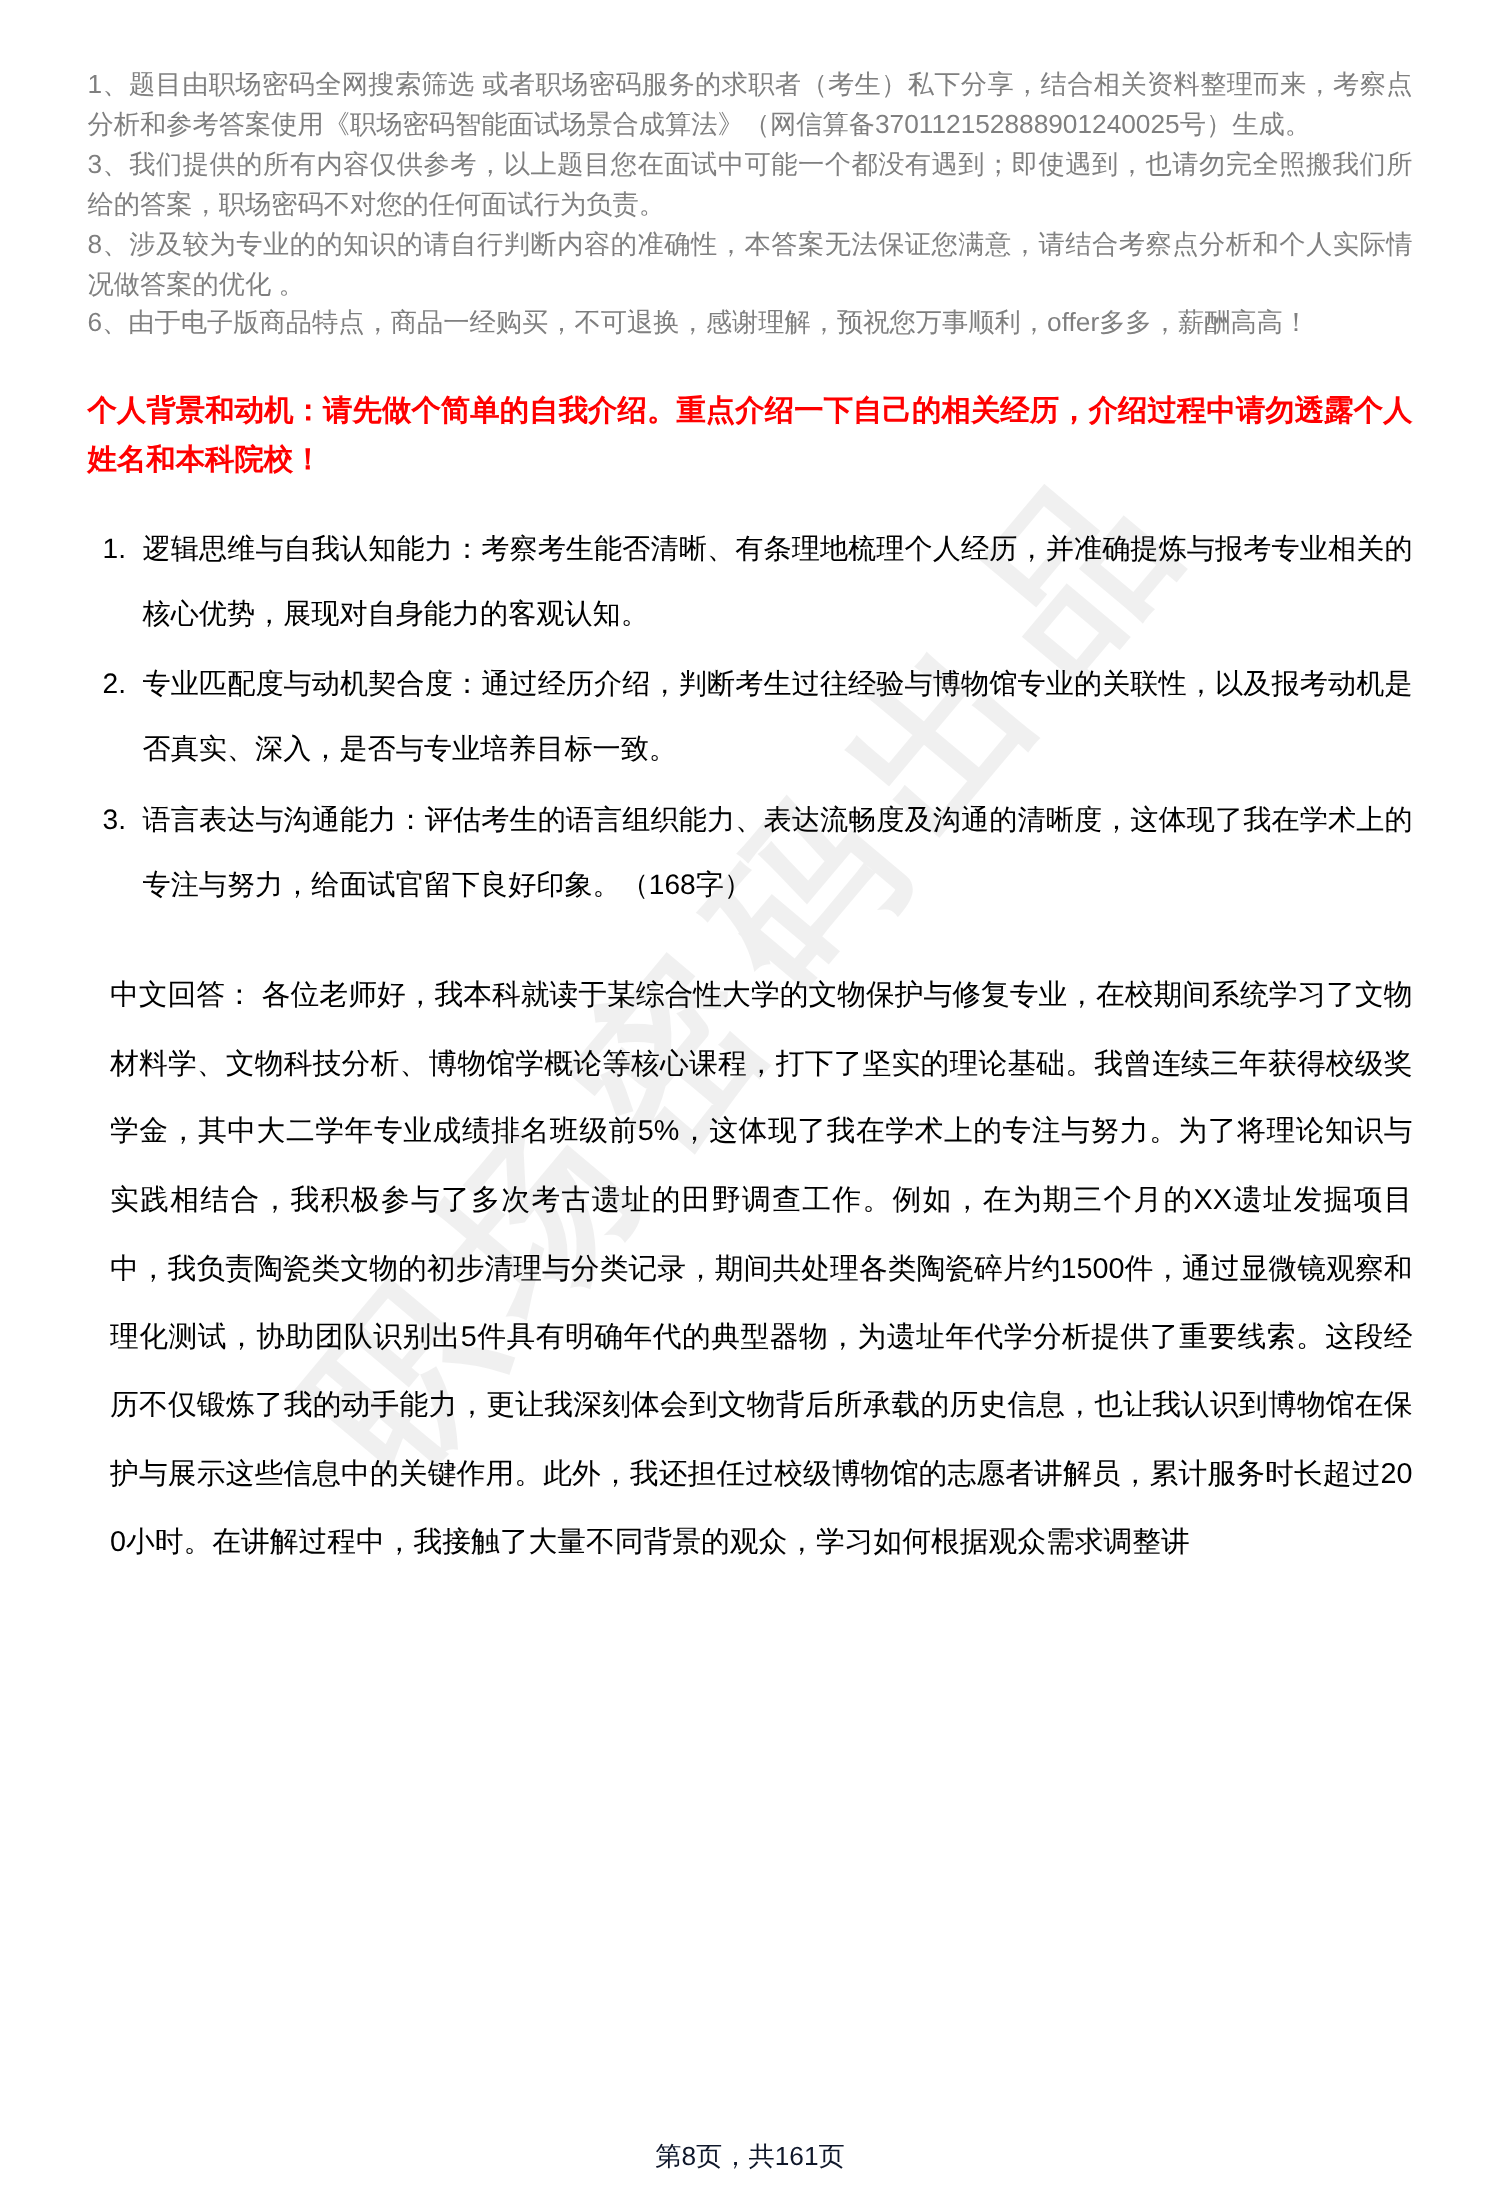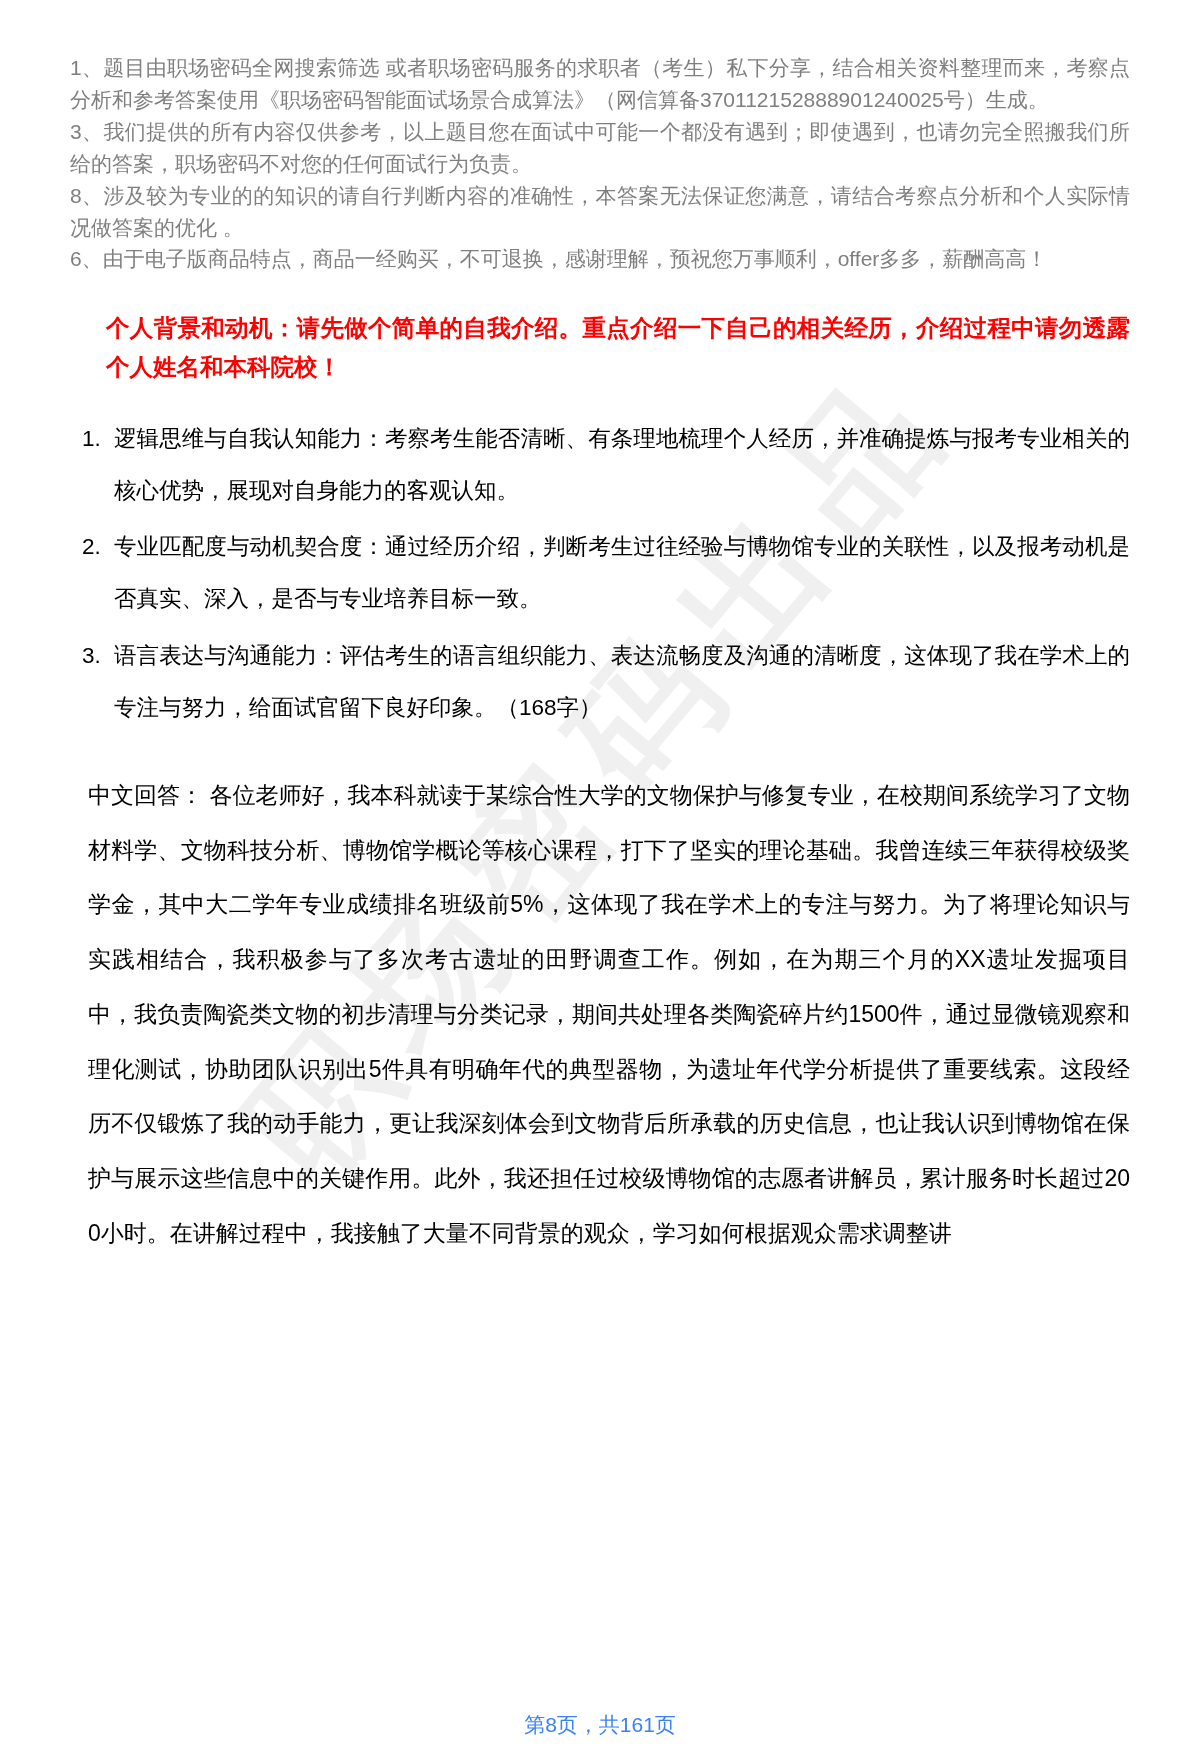--- a/index.html
+++ b/index.html
@@ -48,21 +48,20 @@
   }
   
   .question-title {
     margin-top: 34px;
     color: #ff0000;
     font-weight: bold;
     font-size: 23.5px;
     line-height: 1.65;
     text-align: justify;
     word-break: break-all;
-    margin-left: 36px;
   }
   
   .exam-heading {
     margin-top: 36px;
     color: #ff0000;
     font-weight: bold;
     font-size: 22.5px;
     line-height: 1.4;
   }
   
@@ -98,21 +97,21 @@
     margin-left: 18px;
   }
   
   .footer {
     position: absolute;
     left: 0;
     right: 0;
     bottom: 16px;
     text-align: center;
     font-size: 21px;
-    color: #3b82f6;
+    color: #0f172a;
     z-index: 1;
   }
 </style>
 </head>
 <body>
 
 <div class="page">
 
   <div class="watermark">职场密码出品</div>
 

